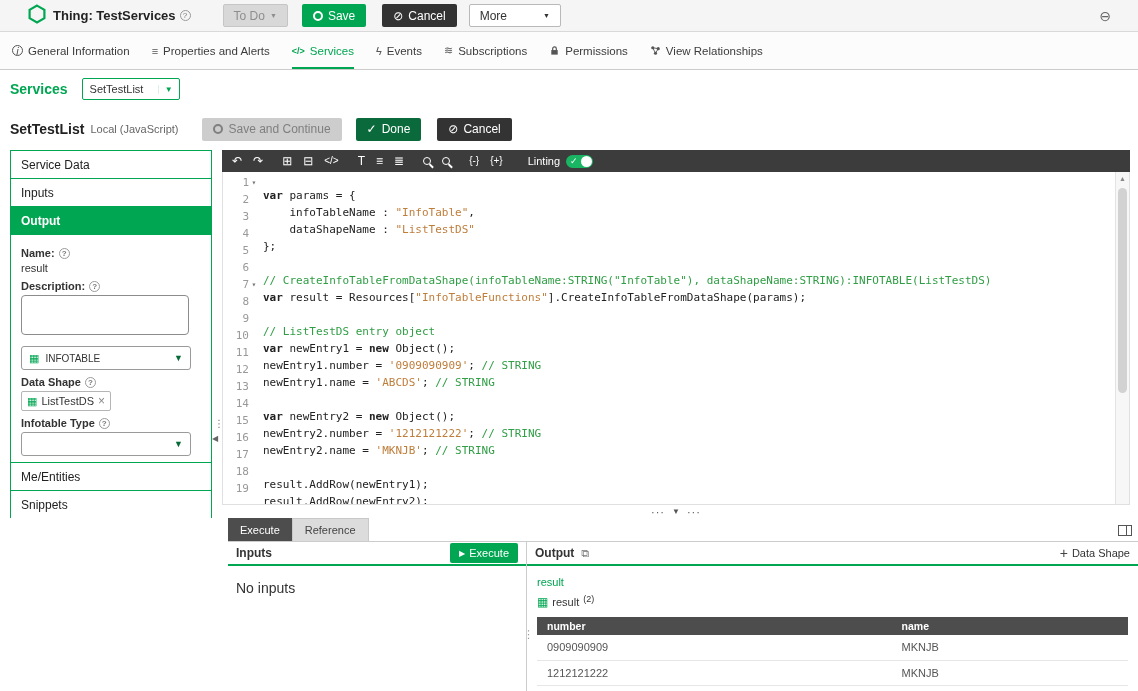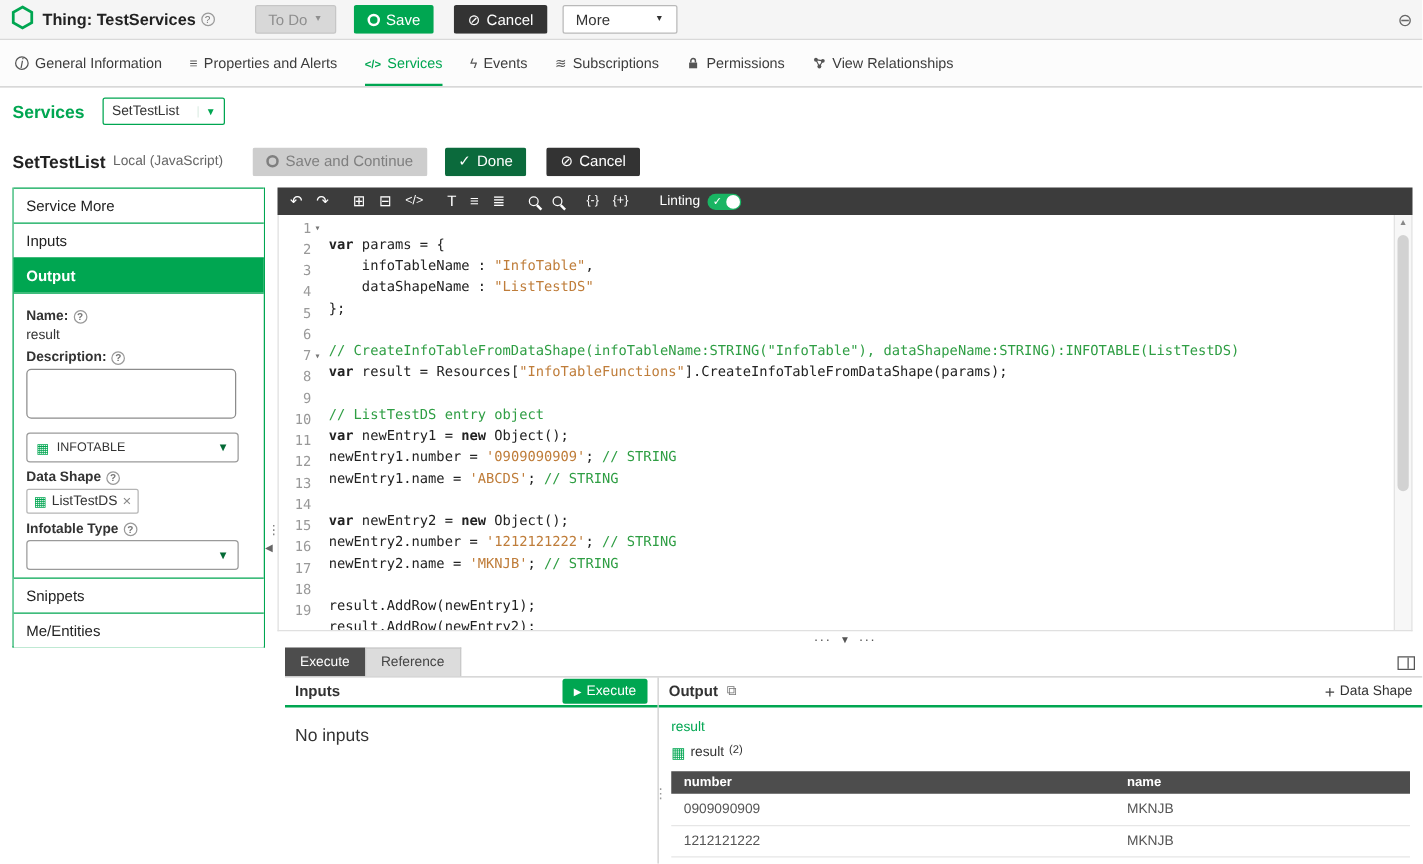--- a/index.html
+++ b/index.html
@@ -1,20 +1,20 @@
 <!DOCTYPE html>
 <html><head>
 <meta charset="utf-8">
 <style>
   * { box-sizing: border-box; margin: 0; padding: 0; }
   html,body { width:1138px; height:691px; overflow:hidden; }
   body { font-family:"Liberation Sans", sans-serif; font-size:12px; color:#333; background:#fff; }
 
   
-  .topbar { height:32px; background:#f5f5f5; border-bottom:1px solid #d9d9d9; display:flex; align-items:center; padding:0 8px; }
+  .topbar { height:32px; background:#f5f5f5; border-bottom:1px solid #d9d9d9; display:flex; align-items:center; padding:0 27px; }
   .logo { flex:none; margin-right:6px; }
   .tb-title { font-weight:bold; font-size:13px; color:#222; margin-right:4px; }
   .help { display:inline-flex; align-items:center; justify-content:center; width:11px; height:11px; border:1px solid #9a9a9a; border-radius:50%; font-size:8px; color:#777; flex:none; font-style:normal; }
   .btn { display:inline-flex; align-items:center; gap:5px; height:23px; padding:0 10px; border-radius:2px; font-size:12px; border:1px solid transparent; cursor:pointer; white-space:nowrap; }
   .btn .caret { font-size:7px; }
   .btn-todo { background:#d8d8d8; color:#8e8e8e; border-color:#c6c6c6; margin-left:32px; }
   .btn-green { background:#00a651; color:#fff; margin-left:14px; }
   .btn-dark  { background:#333; color:#fff; margin-left:16px; }
   .btn-light { background:#fff; color:#333; border-color:#b9b9b9; margin-left:12px;gap:36px; }
   .ring { width:10px; height:10px; border:2px solid currentColor; border-radius:50%; flex:none; }
@@ -224,21 +224,21 @@
   <button class="btn btn-dark">
     <span class="slash">⊘</span>
     <span>Cancel</span>
   </button>
 </div>
 
 <div class="main">
 
   <aside class="sidebar">
     <div class="side-item">
-      <span>Service More</span>
+      <span>Service Data</span>
     </div>
     <div class="side-item">
       <span>Inputs</span>
     </div>
     <div class="side-item active">
       <span>Output</span>
     </div>
 
     <div class="side-form">
       <div class="f-label">
@@ -272,24 +272,24 @@
       <div class="f-label">
         <span>Infotable Type</span>
         <span class="help">?</span>
       </div>
       <div class="f-select" style="margin-top:2px;">
         <span class="caret">▼</span>
       </div>
     </div>
 
     <div class="side-item">
+      <span>Me/Entities</span>
+    </div>
+    <div class="side-item">
       <span>Snippets</span>
-    </div>
-    <div class="side-item">
-      <span>Me/Entities</span>
     </div>
   </aside>
 
   <div class="vsplit">
     <span class="vdots">⋮</span>
     <span class="varrow">◀</span>
   </div>
 
   <section class="editor-col">
     <div class="code-toolbar">

